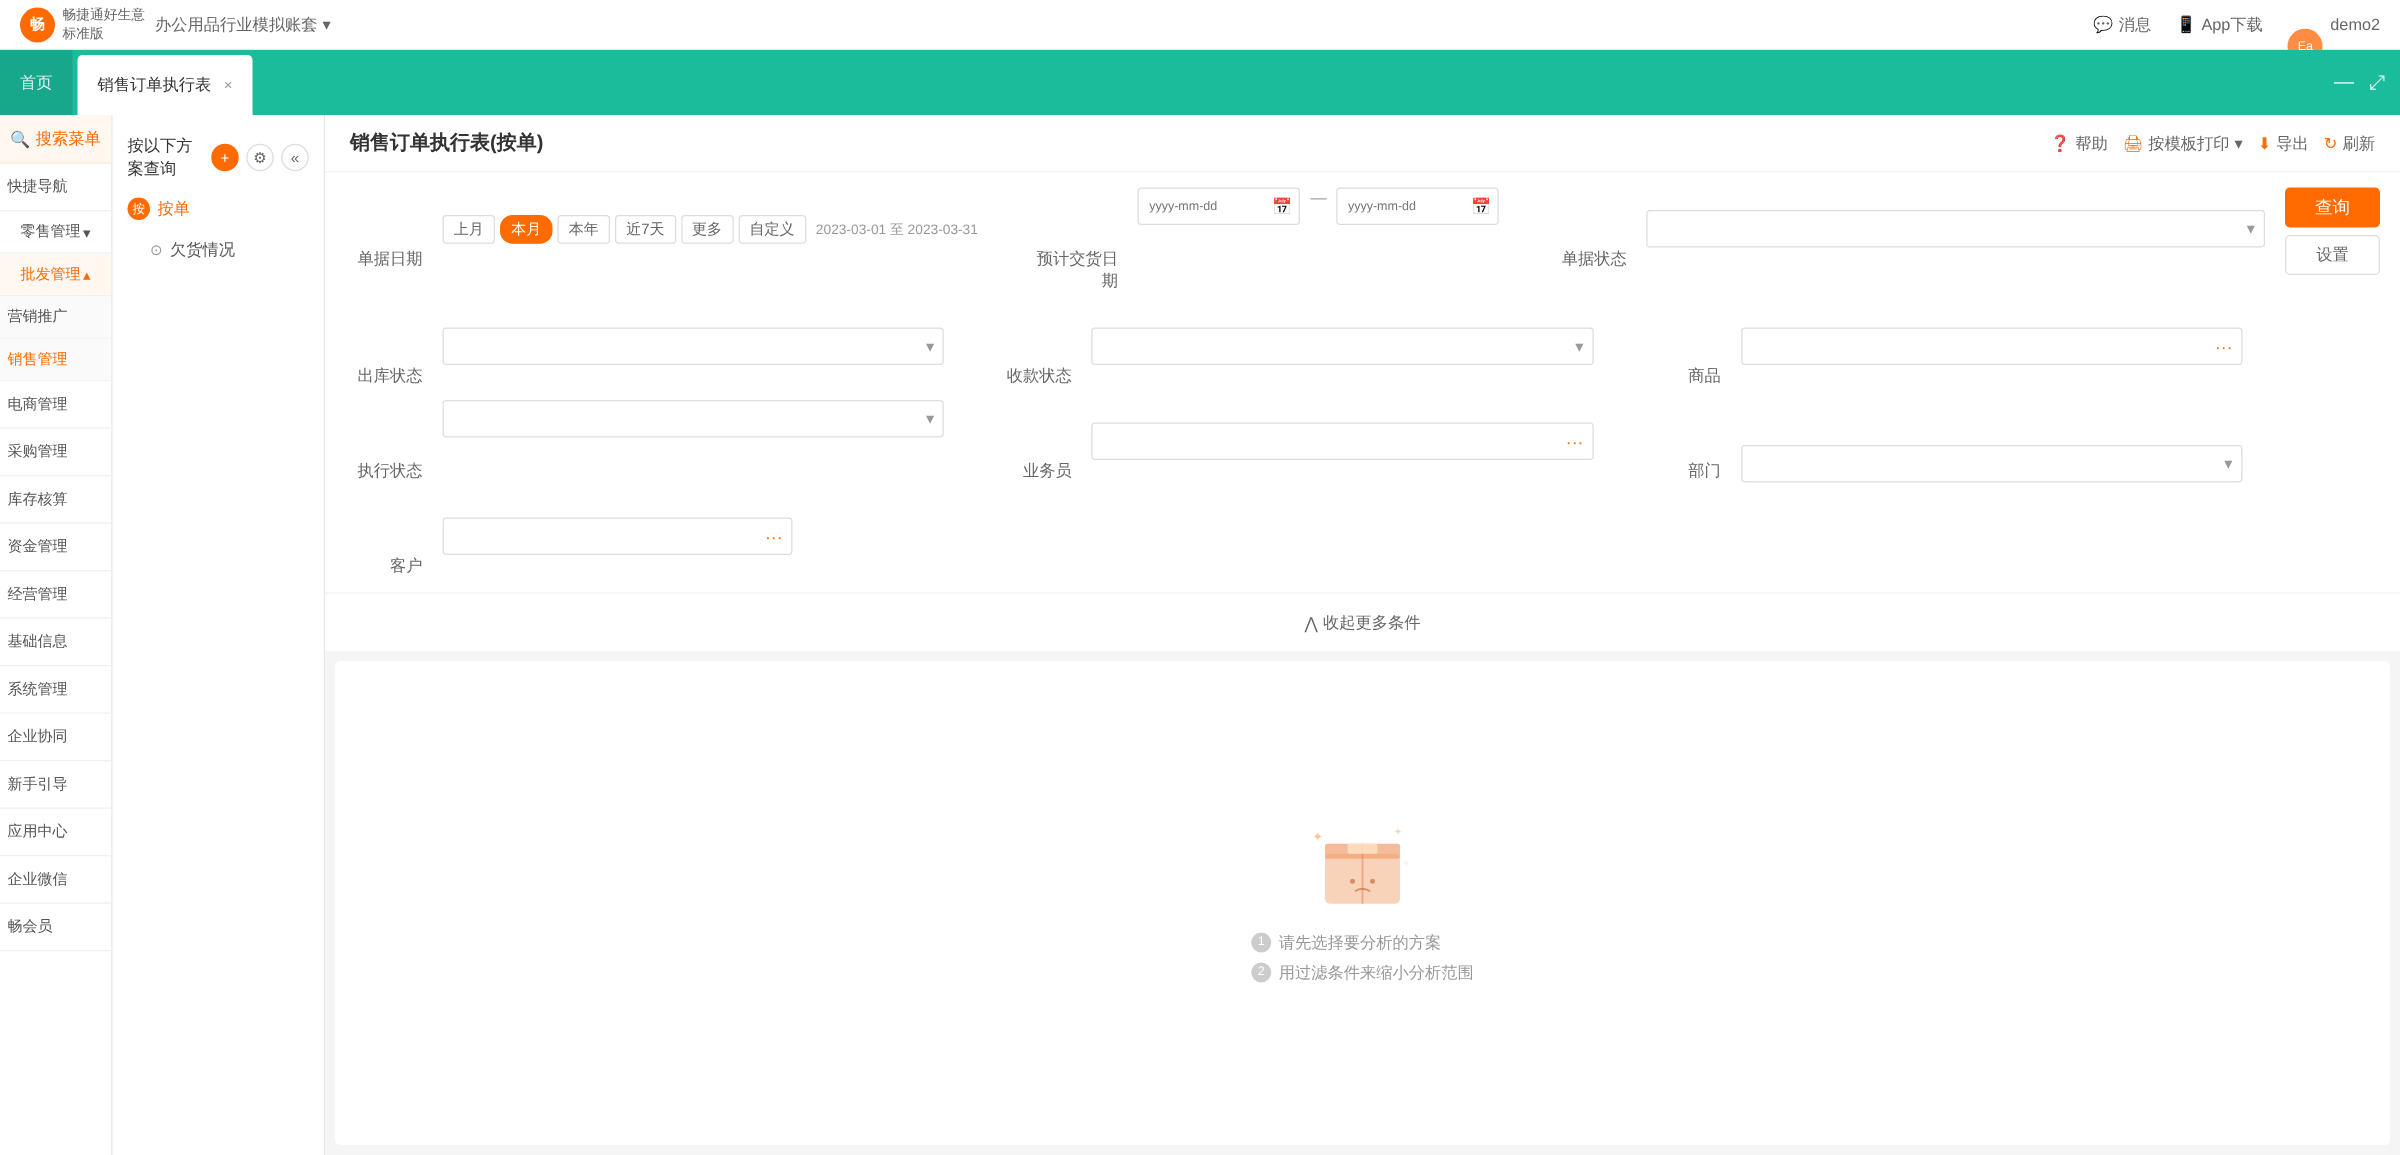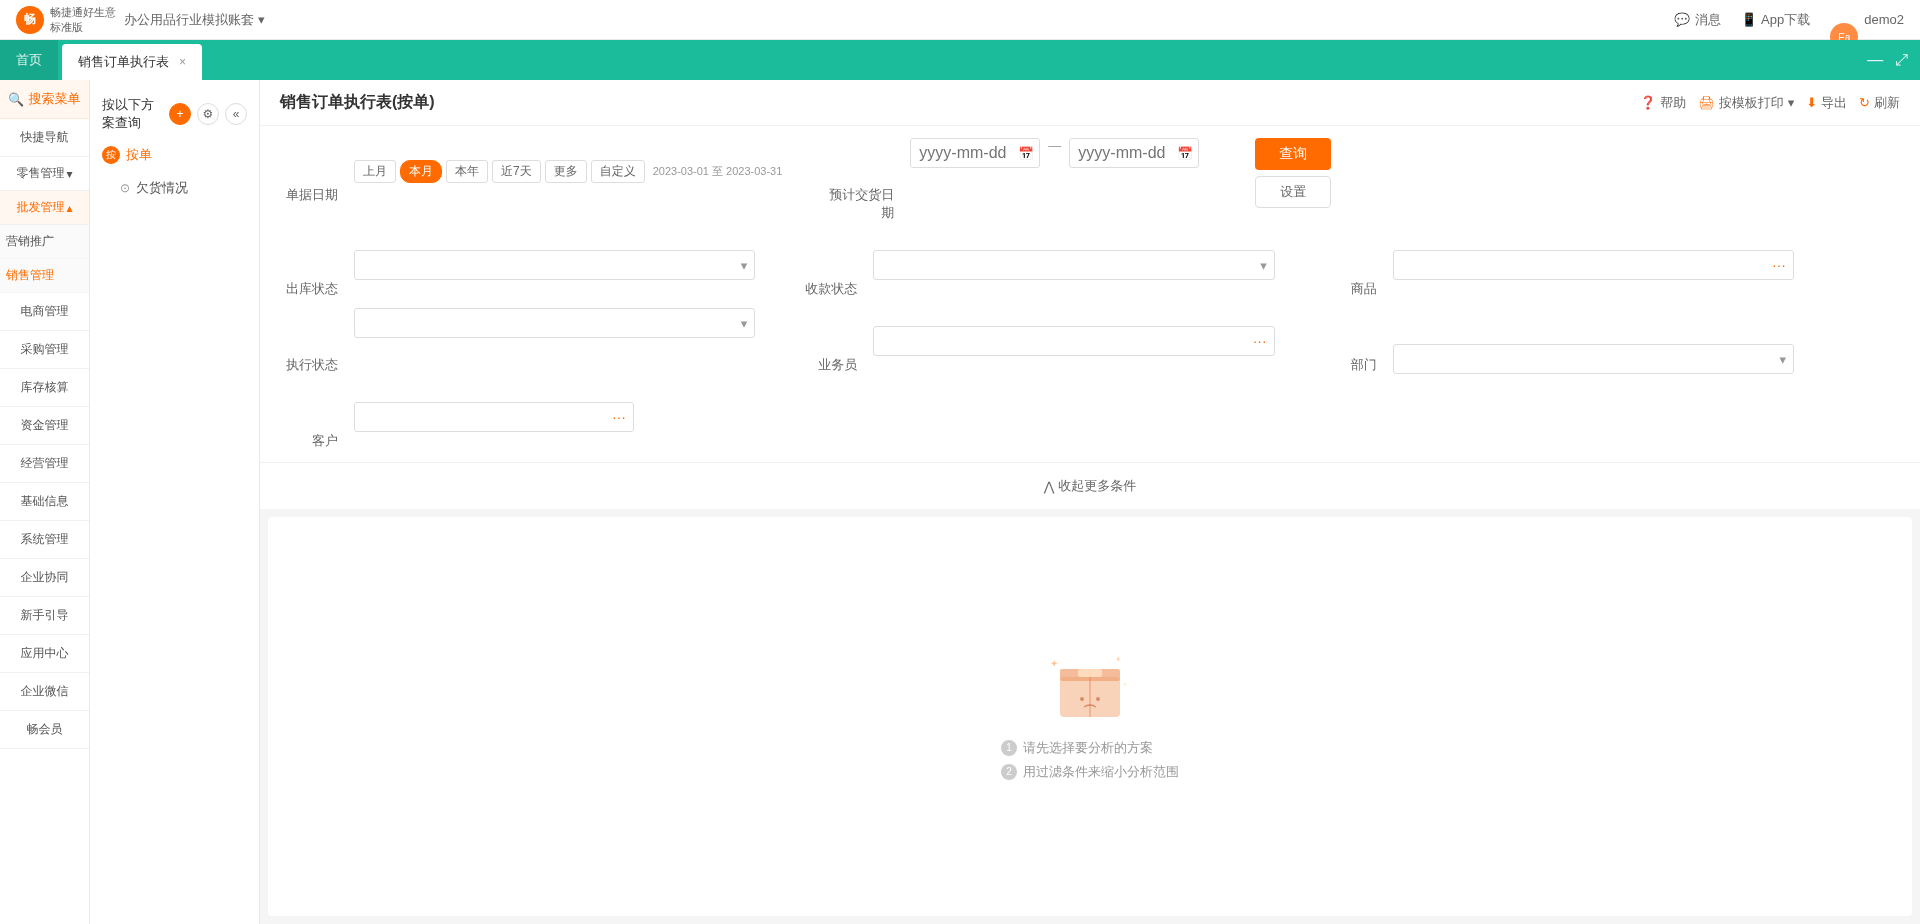--- a/index.html
+++ b/index.html
@@ -21,21 +21,21 @@
     .logo-icon { width: 28px; height: 28px; background: #ff6b00; border-radius: 50%; display: flex; align-items: center; justify-content: center; color: white; font-size: 12px; font-weight: bold; }
     .logo-text { font-size: 11px; color: #666; line-height: 1.3; }
     .header-breadcrumb { display: flex; align-items: center; gap: 4px; color: #666; font-size: 13px; }
     .header-breadcrumb .dropdown-btn { cursor: pointer; color: #666; }
     .top-header-right { display: flex; align-items: center; gap: 20px; }
     .header-action { display: flex; align-items: center; gap: 4px; color: #666; font-size: 13px; cursor: pointer; }
     .user-avatar { width: 28px; height: 28px; border-radius: 50%; background: #ff8c42; display: flex; align-items: center; justify-content: center; color: white; font-size: 10px; overflow: hidden; margin-top: 35px; }
 
     
     .tab-bar {
-      height: 40px;
+      height: 52px;
       background: #1abc9c;
       display: flex;
       align-items: stretch;
       flex-shrink: 0;
     }
     .tab-item {
       display: flex;
       align-items: center;
       padding: 0 16px;
       cursor: pointer;
@@ -74,21 +74,21 @@
       align-items: center;
       justify-content: center;
       gap: 4px;
       cursor: pointer;
       border-bottom: 1px solid #ffe8d6;
       color: #ff6b00;
       font-size: 13px;
     }
     .sidebar-nav-item {
       padding: 10px 6px;
-      text-align: center;
+      text-align: left;
       font-size: 12px;
       color: #555;
       cursor: pointer;
       border-bottom: 1px solid #f0f0f0;
     }
     .sidebar-section {
       padding: 8px 6px;
       text-align: center;
       font-size: 12px;
       color: #555;
@@ -169,21 +169,21 @@
       color: #666;
       cursor: pointer;
       background: #fff;
     }
     .date-btn.active { background: #ff6b00; border-color: #ff6b00; color: white; border-radius: 10px; }
     .date-input {
       height: 30px;
       border: 1px solid #ddd;
       border-radius: 3px;
       padding: 0 28px 0 8px;
-      font-size: 16px;
+      font-size: 10px;
       color: #bbb;
       background: #fff;
       width: 130px;
       position: relative;
     }
     .date-input-wrap {
       position: relative;
       display: inline-block;
     }
     .date-input-wrap::after {
@@ -504,20 +504,26 @@
               <input class="date-input" type="text" style="width: 130px;" placeholder="yyyy-mm-dd">
             </div>
             <span class="date-sep">—</span>
             <div class="date-input-wrap">
               <input class="date-input" type="text" style="width: 130px;" placeholder="yyyy-mm-dd">
             </div>
           </div>
 
           <div style="width:40px; flex-shrink:0;"></div>
 
+          <div style="display:flex; align-items:center; gap:8px; flex: 1;">
+            <span class="f-label">单据状态</span>
+            <div class="f-select-wrap" style="flex:1;">
+              <select class="f-select" style="width:100%;"></select>
+            </div>
+          </div>
 
           <div style="display:flex; flex-direction:column; gap:6px; margin-left:16px; flex-shrink:0;">
             <button class="query-btn">查询</button>
             <button class="setting-btn">设置</button>
           </div>
         </div>
 
         <div style="display:flex; align-items:center; padding: 10px 16px 0 16px; gap:0;">
           <div style="display:flex; align-items:center; gap:8px; flex:1;">
             <span class="f-label">出库状态</span>

